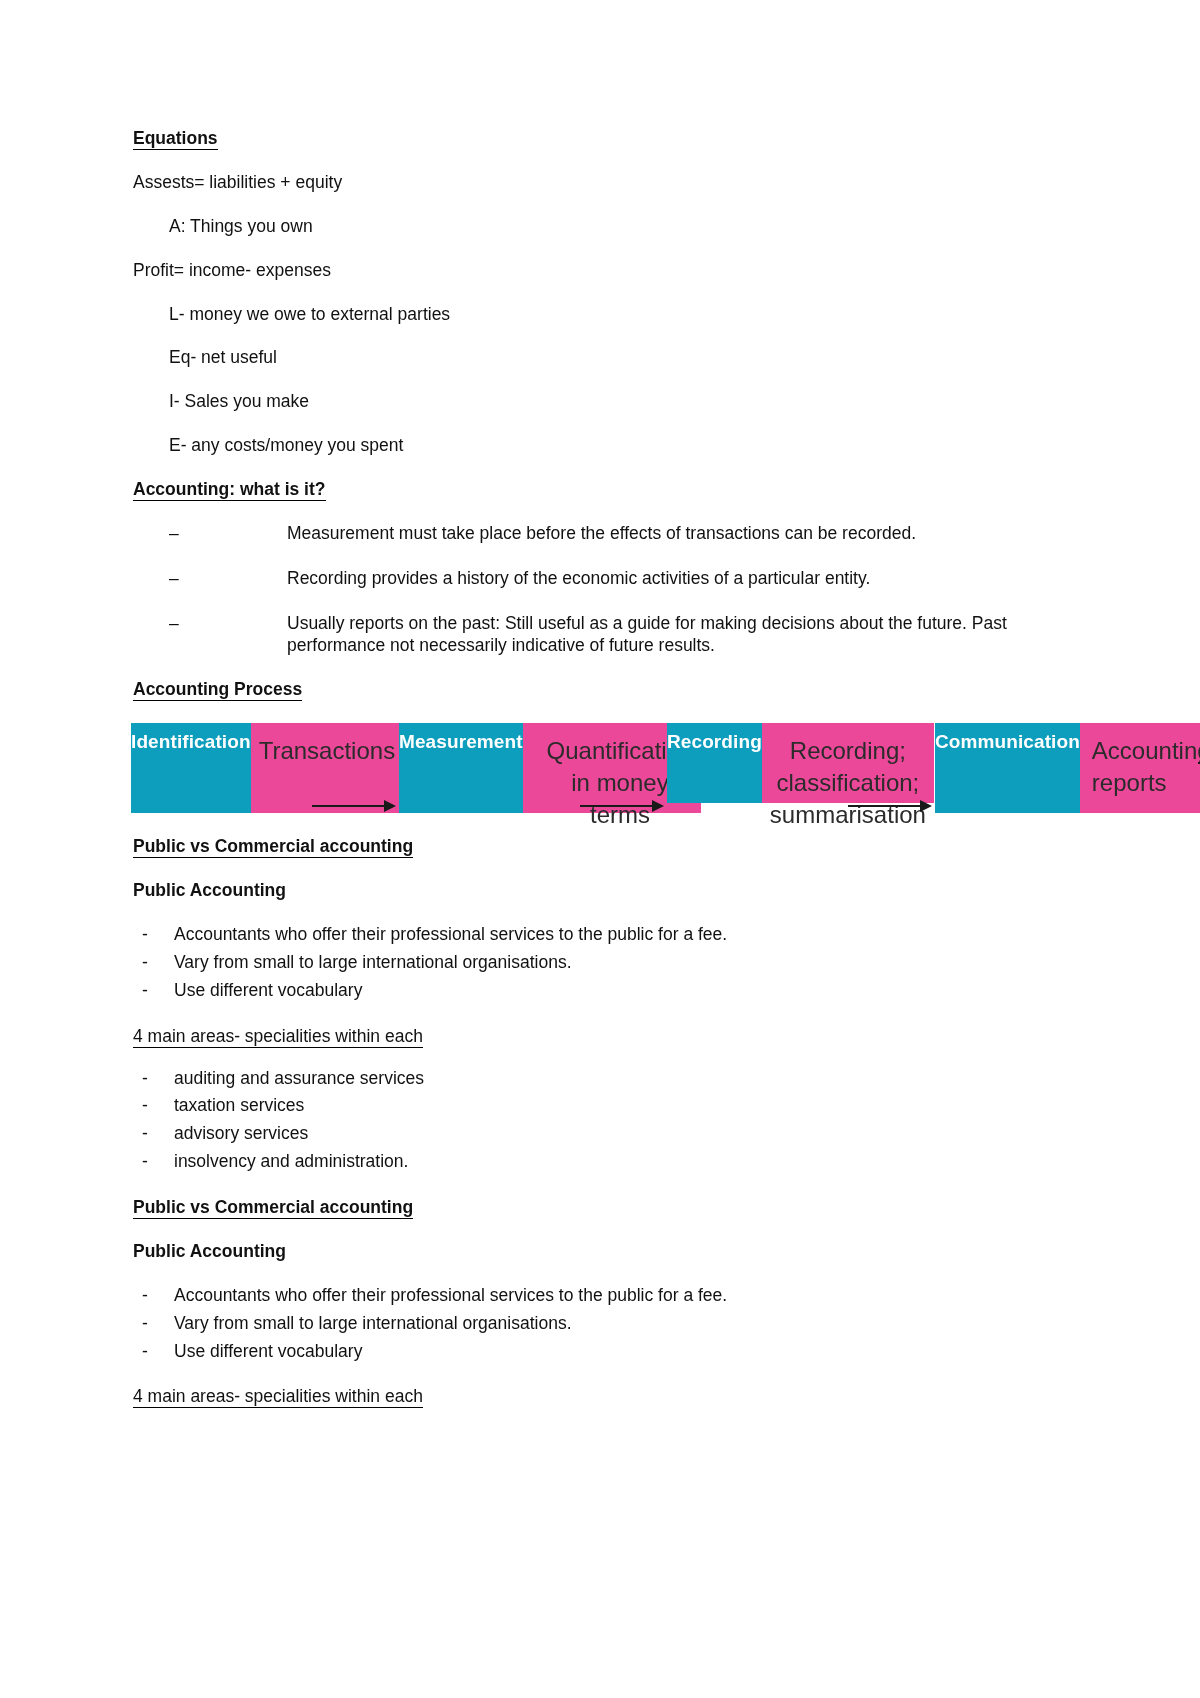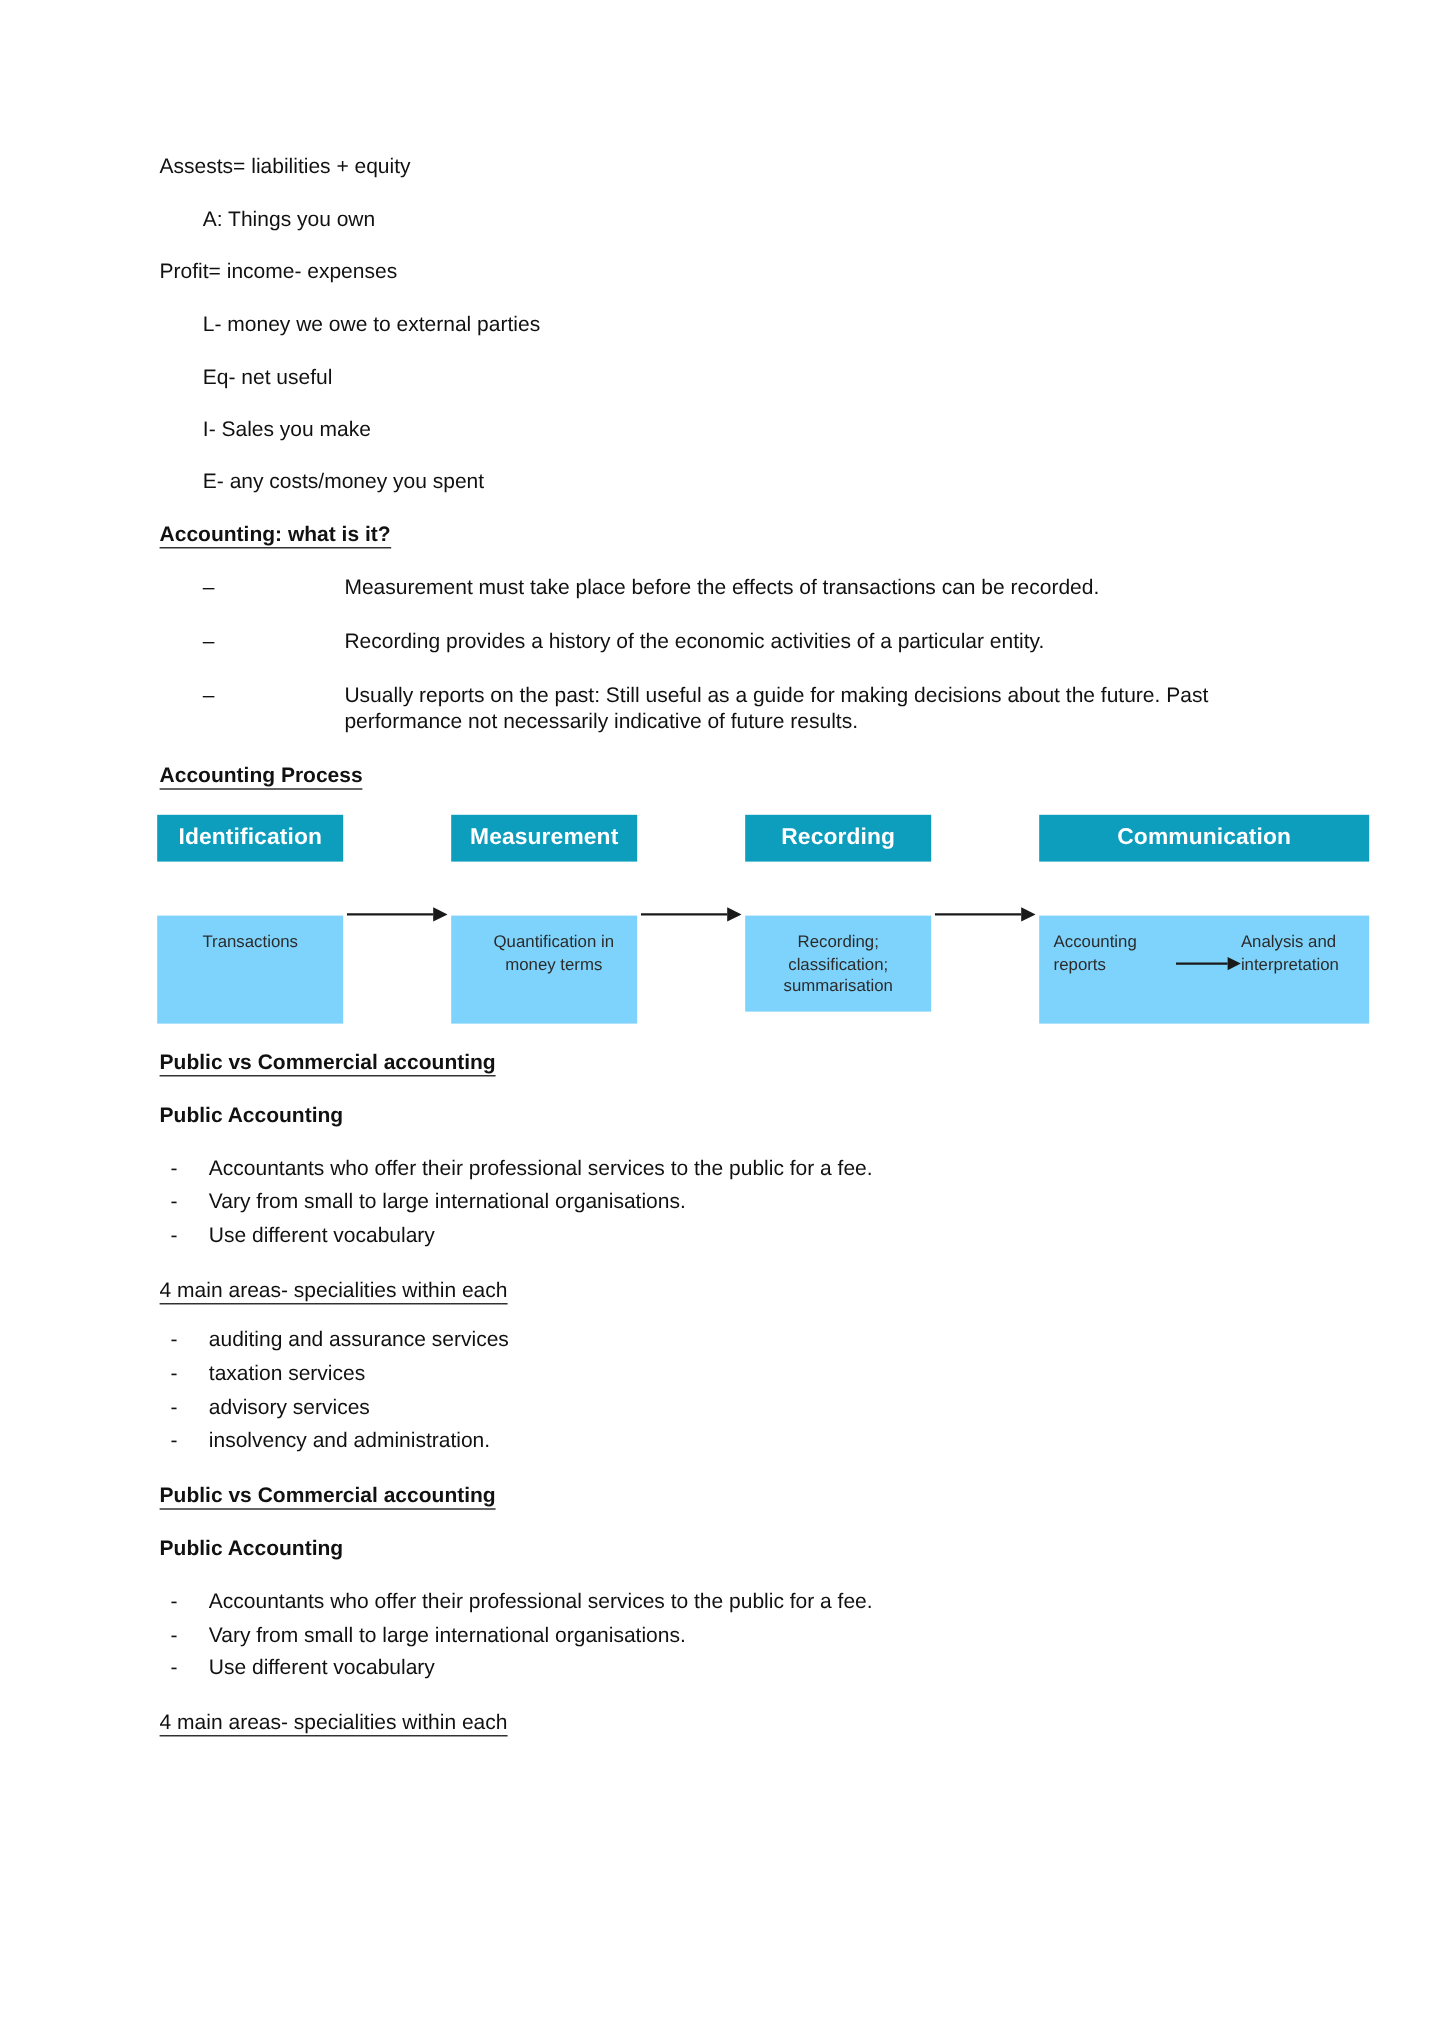--- a/index.html
+++ b/index.html
@@ -96,40 +96,38 @@
   
   .diagram {
     display: flex;
     align-items: flex-start;
     margin: 0 0 22px 0;
     width: 1010px;
     margin-left: -2px;
   }
   .stage {
     display: flex;
-    flex-direction: column;
   }
   .stage-header {
     background: #0d9dbd;
     color: #ffffff;
     font-weight: bold;
     font-size: 19px;
     text-align: center;
     padding: 7px 0 8px 0;
     letter-spacing: .1px;
   }
   .stage-body {
-    background: #7dd3fc;
+    background: #ec4899;
     color: #2b2b2b;
-    font-size: 14px;
+    font-size: 24px;
     line-height: 1.33;
     text-align: center;
     padding: 12px 8px 0 8px;
     box-sizing: border-box;
-    margin-top: 45px;
   }
   .stage.s1 { width: 178px; }
   .stage.s1 .stage-body { height: 90px; }
   .stage.s2 { width: 178px; }
   .stage.s2 .stage-body { height: 90px; padding-left: 24px; }
   .stage.s3 { width: 178px; }
   .stage.s3 .stage-body { height: 80px; }
   .stage.s4 { width: 275px; }
   .stage.s4 .stage-body {
     height: 90px;
@@ -158,20 +156,21 @@
     box-sizing: border-box;
   }
   .arrow-svg { display: block; }
 </style>
 </head>
 <body>
 
 <div class="page">
   <div class="doc">
 
+    <div class="h-underline"><span class="txt">Equations </span></div>
 
     <div class="para">Assests= liabilities + equity</div>
     <div class="para indent">A: Things you own</div>
 
     <div class="para">Profit= income- expenses</div>
     <div class="para indent">L- money we owe to external parties</div>
     <div class="para indent">Eq- net useful</div>
     <div class="para indent">I- Sales you make</div>
     <div class="para indent">E- any costs/money you spent</div>
 

